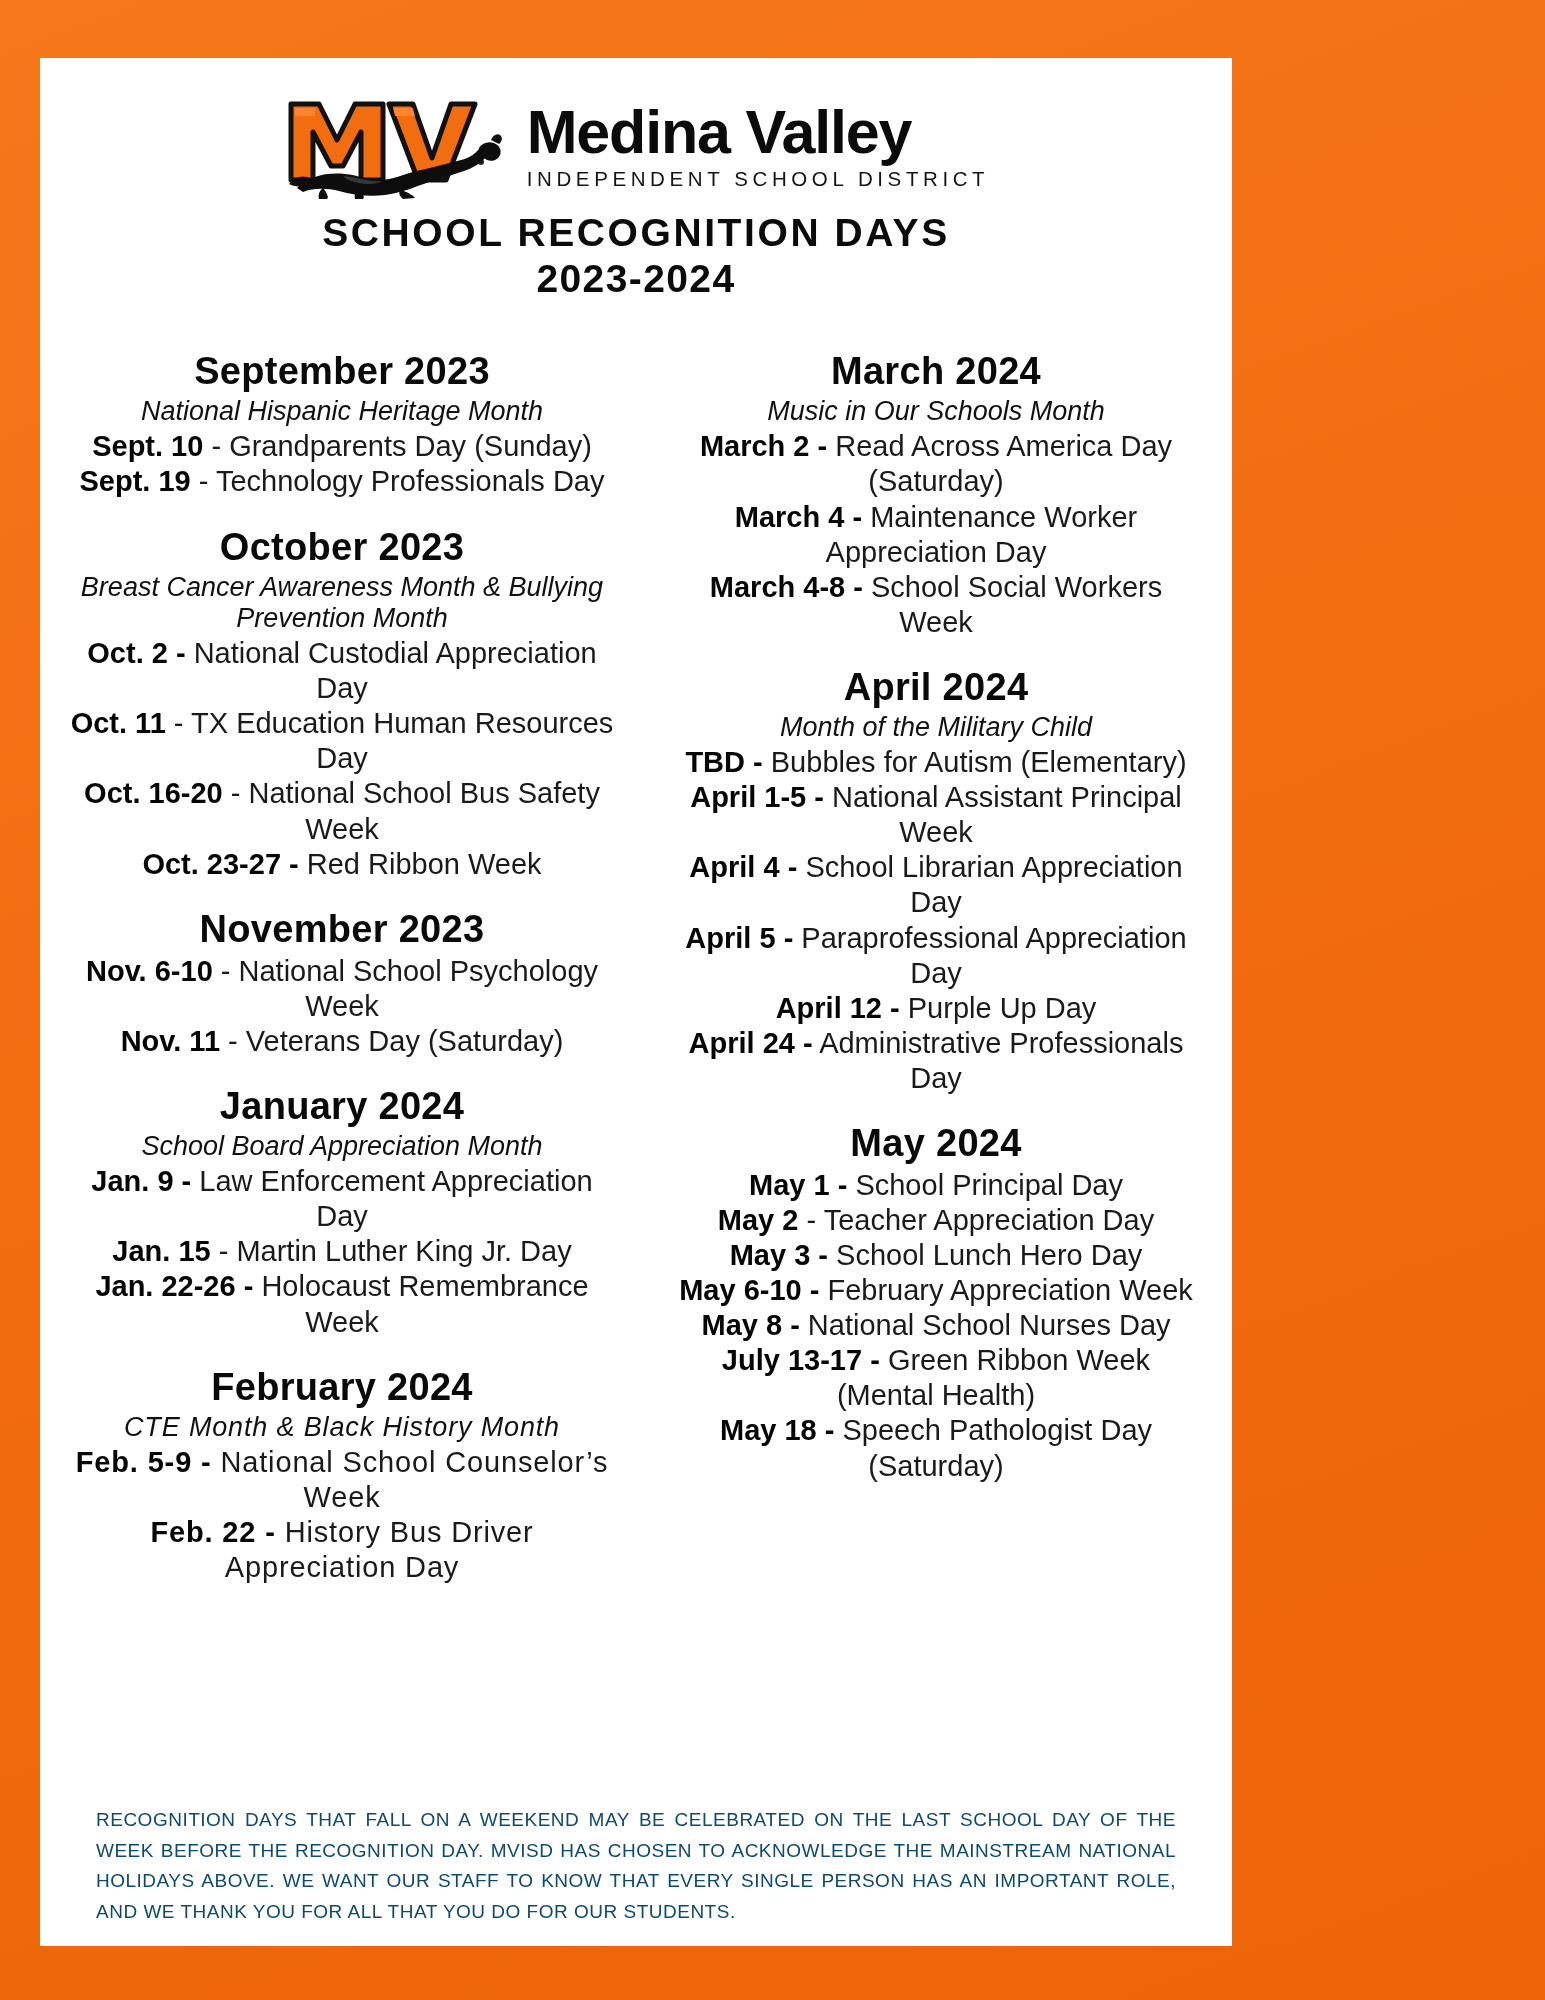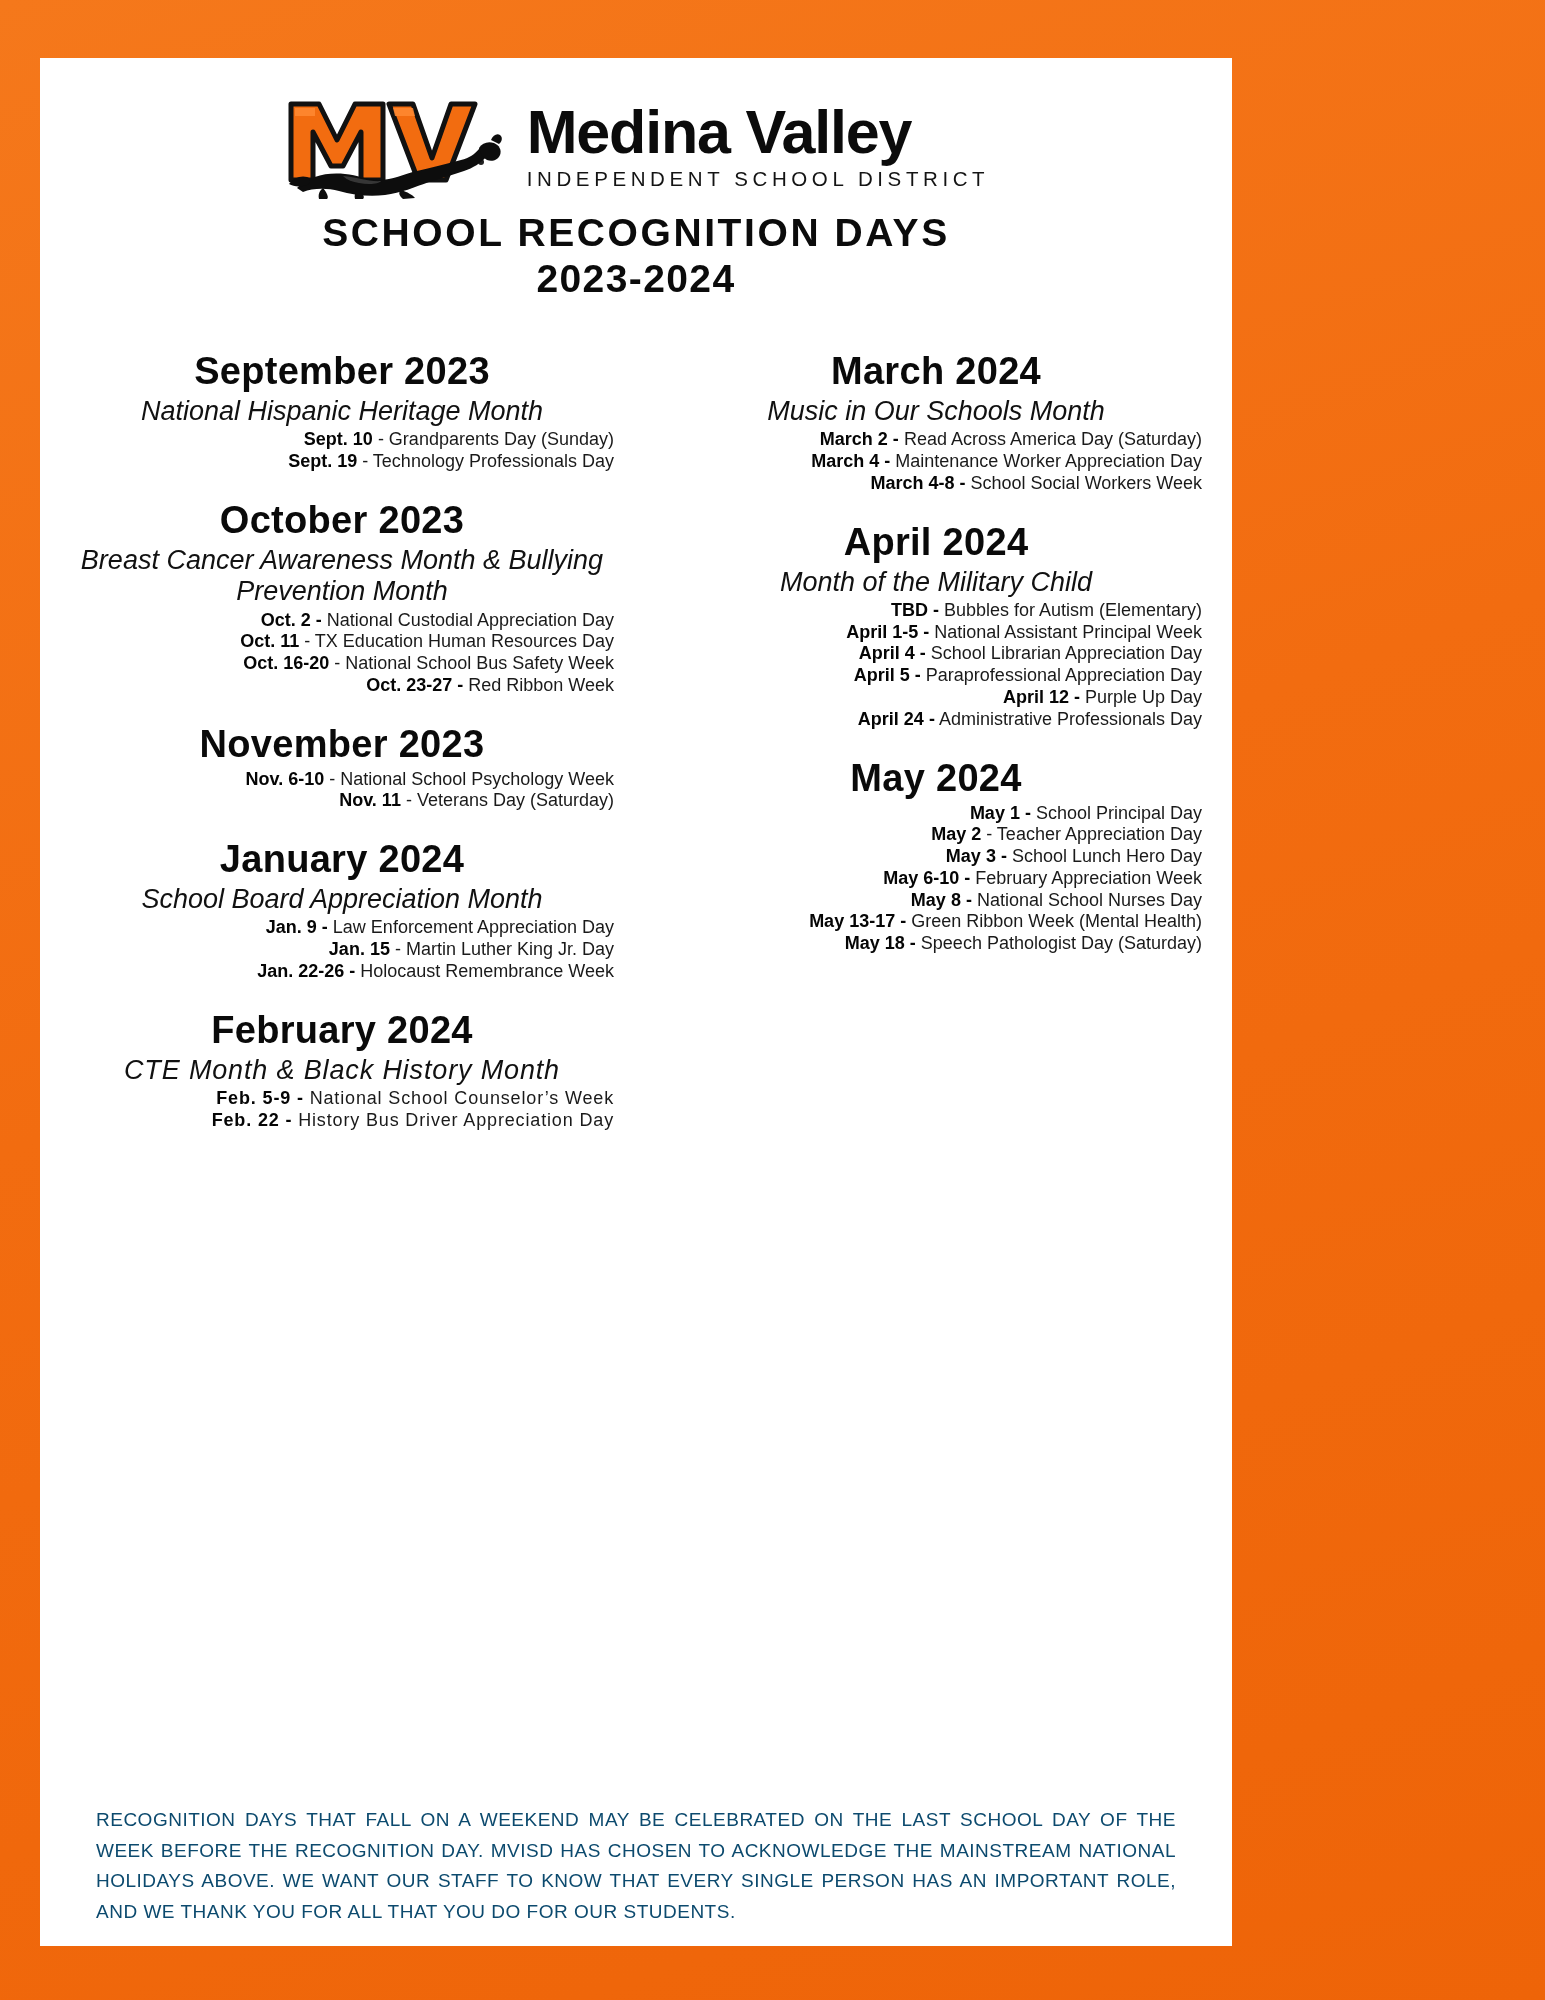--- a/index.html
+++ b/index.html
@@ -114,24 +114,24 @@
     text-align: center;
     font-size: 27px;
     font-style: italic;
     font-weight: 400;
     color: #111;
     line-height: 1.16;
     margin-bottom: 2px;
   }
 
   .entry {
-    font-size: 18px;
+    font-size: 29px;
     line-height: 1.21;
     color: #1A1A1A;
-    text-align: right;
+    text-align: center;
   }
   .entry b {
     font-weight: 700;
     color: #050505;
   }
 
   
   .wide .entry, .wide .month-theme { letter-spacing: 0.85px; }
 
   
@@ -254,21 +254,21 @@
             <div class="entry"><b>April 12 -</b><span> Purple Up Day</span></div>
             <div class="entry"><b>April 24 -</b><span> Administrative Professionals Day</span></div>
           </div>
           <div class="month-block">
             <div class="month-name">May 2024</div>
             <div class="entry"><b>May 1 -</b><span> School Principal Day</span></div>
             <div class="entry"><b>May 2</b><span> - Teacher Appreciation Day</span></div>
             <div class="entry"><b>May 3 -</b><span> School Lunch Hero Day</span></div>
             <div class="entry"><b>May 6-10 -</b><span> February Appreciation Week</span></div>
             <div class="entry"><b>May 8 -</b><span> National School Nurses Day</span></div>
-            <div class="entry"><b>May 13-17 -</b><span> Green Ribbon Week (Mental Health)</span></div>
+            <div class="entry"><b>July 13-17 -</b><span> Green Ribbon Week (Mental Health)</span></div>
             <div class="entry"><b>May 18 -</b><span> Speech Pathologist Day (Saturday)</span></div>
           </div>
         </div>
     </div>
 
     <div class="footer">
       <p>RECOGNITION DAYS THAT FALL ON A WEEKEND MAY BE CELEBRATED ON THE LAST SCHOOL DAY OF THE WEEK BEFORE THE RECOGNITION DAY. MVISD HAS CHOSEN TO ACKNOWLEDGE THE MAINSTREAM NATIONAL HOLIDAYS ABOVE. WE WANT OUR STAFF TO KNOW THAT EVERY SINGLE PERSON HAS AN IMPORTANT ROLE, AND WE THANK YOU FOR ALL THAT YOU DO FOR OUR STUDENTS.</p>
     </div>
 
   </div>

